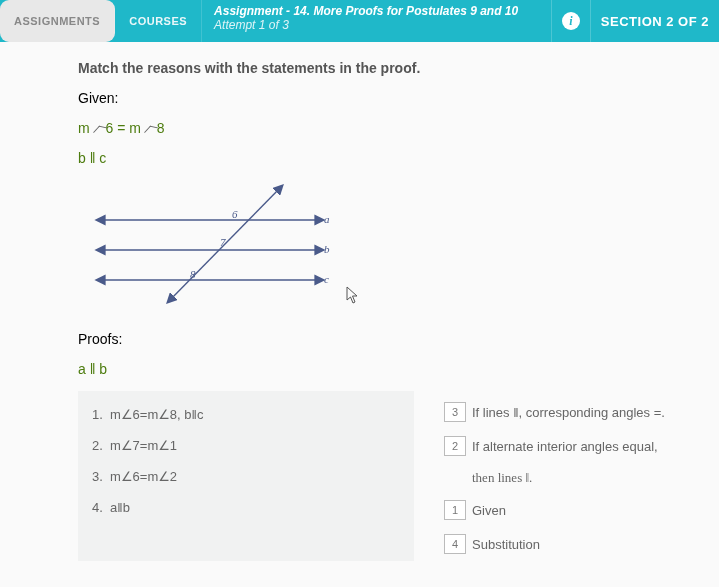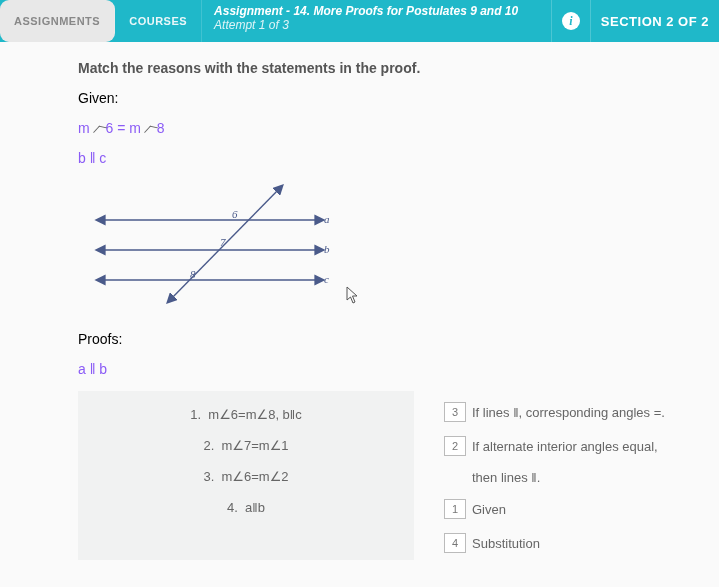--- a/index.html
+++ b/index.html
@@ -69,21 +69,21 @@
       letter-spacing: 0.5px;
     }
     .content {
       padding: 18px 30px;
       font-size: 14px;
       color: #666;
       margin-left: 48px;
     }
     .instruction { font-weight: 600; color: #555; margin-bottom: 14px; }
     .label-line { margin-bottom: 14px; color: #000000; }
-    .math-line { margin-bottom: 14px; color: #8b5cf6; }
+    .math-line { margin-bottom: 14px; color: #4d7c0f; }
     .angle {
       display: inline-block;
       border-top: 1px solid #666;
       border-left: 1px solid #666;
       width: 8px; height: 8px;
       transform: rotate(12deg) skewX(-30deg);
       margin: 0 2px -1px 2px;
     }
     .figure { margin: 6px 0 18px 12px; }
     .proof-area {
@@ -91,21 +91,21 @@
       gap: 30px;
       margin-top: 4px;
     }
     .statements {
       background: #f1f2f2;
       padding: 8px 14px;
       width: 380px;
       font-size: 13px;
       color: #666;
     }
-    .statements .row { padding: 8px 0; text-align: center; }
+    .statements .row { padding: 8px 0; }
     .reasons {
       width: 280px;
       font-size: 13px;
       color: #666;
       padding-top: 4px;
     }
     .reasons .row { padding: 7px 0; display: flex; align-items: center; gap: 6px; }
     .reason-box {
       width: 22px; height: 20px;
       border: 1px solid #bbb;
@@ -191,21 +191,21 @@
     </div>
     <div class="reasons">
       <div class="row">
         <div class="reason-box">3</div>
         <span>If lines ‖, corresponding angles =.</span>
       </div>
       <div class="row">
         <div class="reason-box">2</div>
         <span>If alternate interior angles equal,</span>
       </div>
-      <div class="row" style="padding-left:28px;">
+      <div class="row" style="padding-left:28px;font-family:Liberation Serif, serif;">
         <span>then lines ‖.</span>
       </div>
       <div class="row">
         <div class="reason-box">1</div>
         <span>Given</span>
       </div>
       <div class="row">
         <div class="reason-box">4</div>
         <span>Substitution</span>
       </div>

